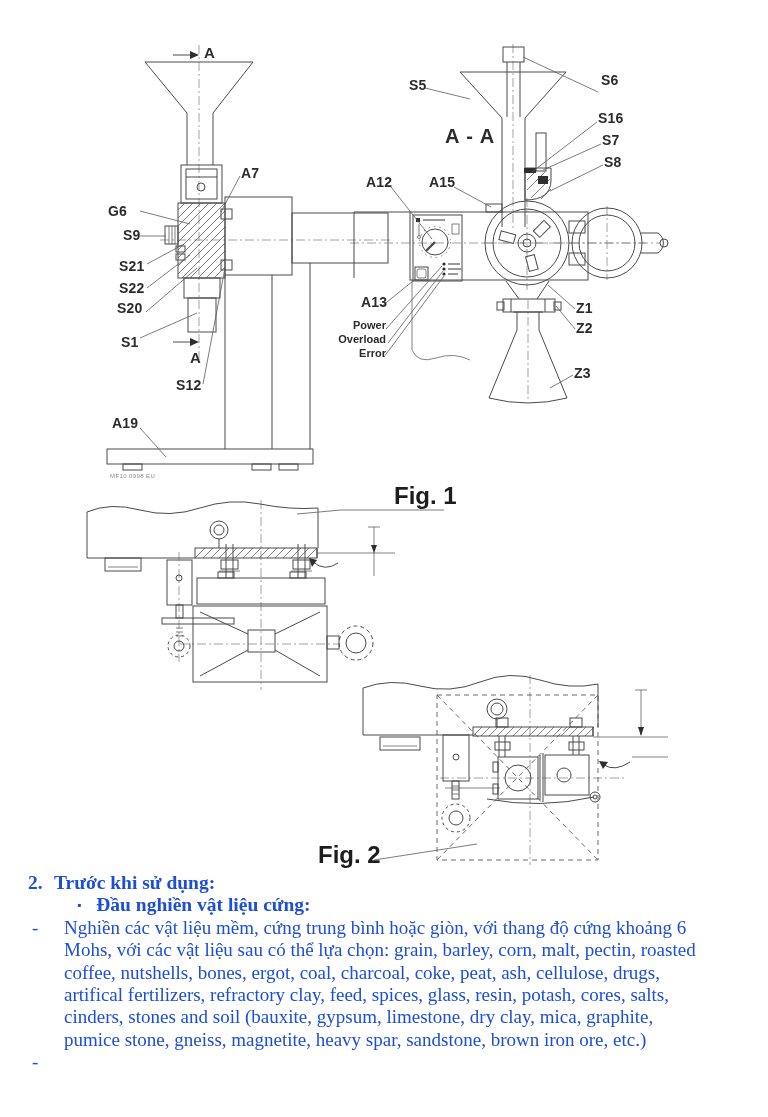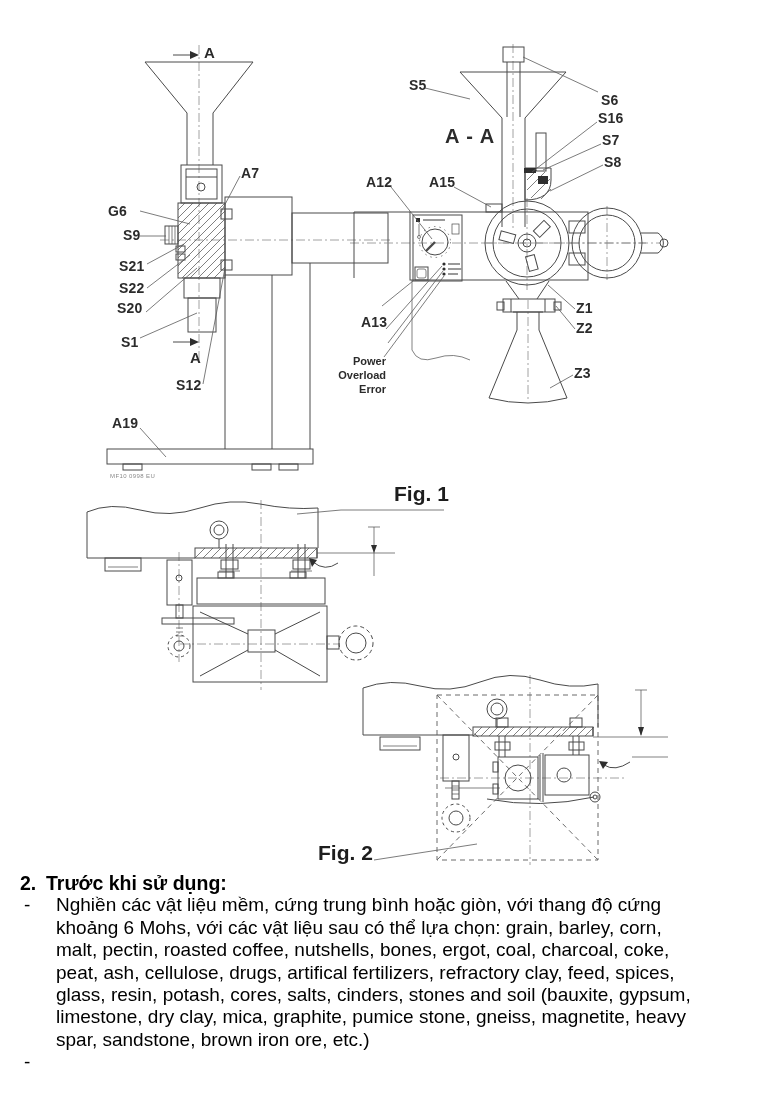--- a/index.html
+++ b/index.html
@@ -10,26 +10,26 @@
   .art .fill{fill:#2e2e2e;stroke:none;}
   .art .gfill{fill:#9a9a9a;stroke:none;}
   .art .dash{stroke-dasharray:9 3 2 3;stroke:#8a8a8a;stroke-width:.8;}
   .art .dashed{stroke-dasharray:5 4;stroke:#5a5a5a;stroke-width:.9;}
   .art .ldr{stroke:#5a5a5a;stroke-width:.8;}
   .art .thin{stroke-width:.7;}
   .art .thick{stroke-width:2.4;}
   .lbl{position:absolute;font-weight:bold;font-size:14px;color:#2b2b2b;letter-spacing:.2px;white-space:nowrap;}
   .lbl.big{font-size:15px;}
   .lbl.view{font-size:20px;letter-spacing:1px;}
-  .caption{position:absolute;font-weight:bold;font-size:21px;color:#1d1d1d;white-space:nowrap;}
+  .caption{position:absolute;font-weight:bold;font-size:24px;color:#1d1d1d;white-space:nowrap;}
   .stamp{position:absolute;font-size:6px;color:#8a8a8a;letter-spacing:.4px;}
   .status{position:absolute;left:330px;top:318px;width:56px;text-align:right;
-          font-weight:bold;font-size:11px;line-height:14px;color:#2b2b2b;margin-top:36px;}
-  .instructions{position:absolute;left:20px;top:872px;width:684px;
-          font-family:Liberation Sans, sans-serif;font-size:19px;line-height:22.4px;color:#000000;}
+          font-weight:bold;font-size:11px;line-height:14px;color:#2b2b2b;}
+  .instructions{position:absolute;left:28px;top:872px;width:684px;
+          font-family:Liberation Serif, serif;font-size:19px;line-height:22.4px;color:#1d4ed8;}
   .h-row{font-weight:bold;font-size:19.5px;}
   .h-num{display:inline-block;width:26px;}
   .sub-row{font-weight:bold;font-size:19.5px;padding-left:49px;}
   .sub-row .sq{font-size:12px;margin-right:15px;vertical-align:2px;}
   .li{position:relative;padding-left:36px;}
   .li .mk{position:absolute;left:4px;}
 </style>
 </head>
 <body>
 
@@ -262,44 +262,47 @@
   <span class="lbl" style="left:119px;top:258px">S21</span>
   <span class="lbl" style="left:119px;top:280px">S22</span>
   <span class="lbl" style="left:117px;top:300px">S20</span>
   <span class="lbl" style="left:121px;top:334px">S1</span>
   <span class="lbl big" style="left:190px;top:349px">A</span>
   <span class="lbl" style="left:176px;top:377px">S12</span>
   <span class="lbl" style="left:112px;top:415px">A19</span>
   <span class="stamp" style="left:110px;top:473px">MF10 0998 EU</span>
 
   <span class="lbl" style="left:409px;top:77px">S5</span>
-  <span class="lbl" style="left:601px;top:92px">S6</span>
+  <span class="lbl" style="left:601px;top:72px">S6</span>
   <span class="lbl" style="left:598px;top:110px">S16</span>
   <span class="lbl" style="left:602px;top:132px">S7</span>
   <span class="lbl" style="left:604px;top:154px">S8</span>
   <span class="lbl view" style="left:445px;top:125px">A - A</span>
   <span class="lbl" style="left:366px;top:174px">A12</span>
   <span class="lbl" style="left:429px;top:174px">A15</span>
-  <span class="lbl" style="left:361px;top:314px">A13</span>
+  <span class="lbl" style="left:361px;top:294px">A13</span>
   <div class="status">
     <div>Power</div>
     <div>Overload</div>
     <div>Error</div>
   </div>
   <span class="lbl" style="left:576px;top:300px">Z1</span>
   <span class="lbl" style="left:576px;top:320px">Z2</span>
   <span class="lbl" style="left:574px;top:365px">Z3</span>
 
   <span class="caption" style="left:394px;top:482px">Fig. 1</span>
   <span class="caption" style="left:318px;top:841px">Fig. 2</span>
 
   <section class="instructions">
     <div class="h-row">
       <span class="h-num">2.</span><span>Trước khi sử dụng:</span>
     </div>
+    <div class="sub-row">
+      <span class="sq">▪</span><span>Đầu nghiền vật liệu cứng:</span>
+    </div>
     <div class="li">
       <span class="mk">-</span><span>Nghiền các vật liệu mềm, cứng trung bình hoặc giòn, với thang độ cứng khoảng 6 Mohs, với các vật liệu sau có thể lựa chọn: grain, barley, corn, malt, pectin, roasted coffee, nutshells, bones, ergot, coal, charcoal, coke, peat, ash, cellulose, drugs, artifical fertilizers, refractory clay, feed, spices, glass, resin, potash, cores, salts, cinders, stones and soil (bauxite, gypsum, limestone, dry clay, mica, graphite, pumice stone, gneiss, magnetite, heavy spar, sandstone, brown iron ore, etc.)</span>
     </div>
     <div class="li">
       <span class="mk">-</span>
     </div>
   </section>
 
 </div>
 

